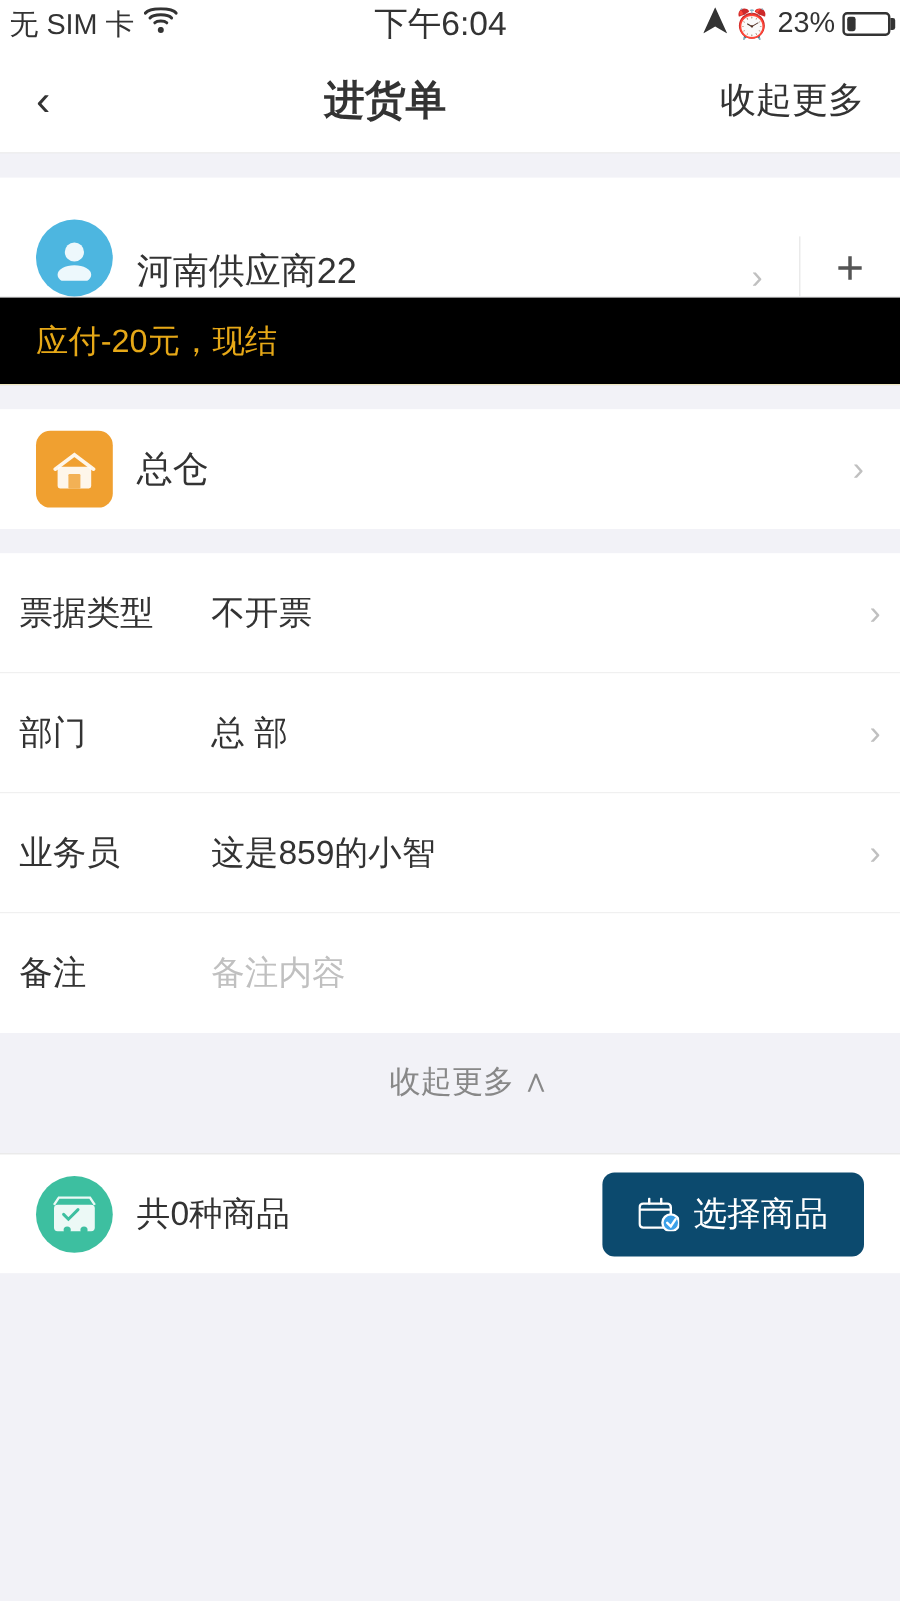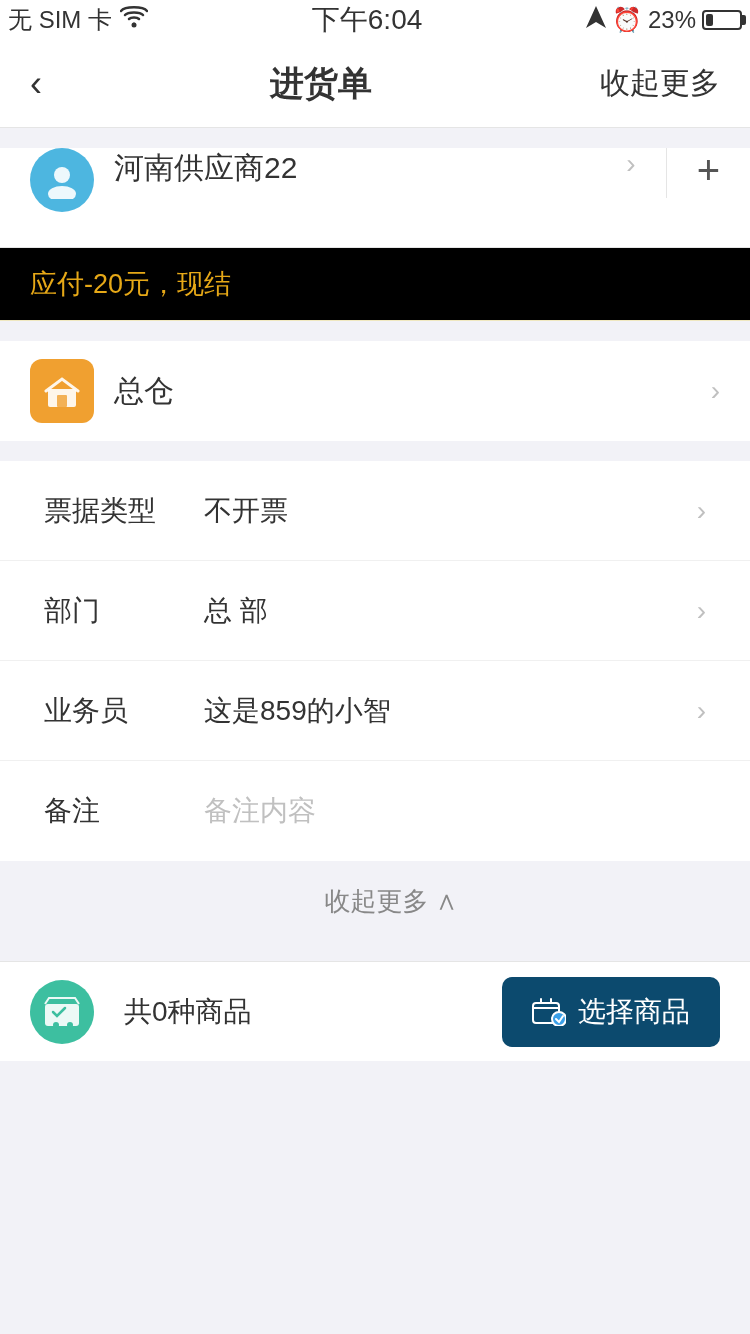--- a/index.html
+++ b/index.html
@@ -51,21 +51,21 @@
     .nav-title { font-size: 34px; font-weight: 600; color: #333; }
     .nav-action { font-size: 30px; color: #333; cursor: pointer; }
 
     
     .section-gap { height: 20px; background: #f2f2f7; }
 
     
     .supplier-row {
       background: #fff;
       display: flex;
-      align-items: flex-start;
+      align-items: flex-end;
       padding: 0 30px;
       height: 100px;
       border-bottom: 1px solid #e5e5e5;
     }
     .supplier-avatar {
       width: 64px; height: 64px; border-radius: 50%; background: #4db6e0;
       display: flex; align-items: center; justify-content: center;
       margin-right: 20px; flex-shrink: 0;
     }
     .supplier-name { flex: 1; font-size: 30px; color: #333; }
@@ -98,21 +98,21 @@
       margin-right: 20px; flex-shrink: 0;
     }
     .warehouse-label { flex: 1; font-size: 30px; color: #333; }
     .row-chevron { color: #c0c0c0; font-size: 28px; }
 
     
     .form-section { background: #fff; }
     .form-row {
       display: flex;
       align-items: center;
-      padding: 0 44px;
+      padding: 0 16px;
       height: 100px;
       border-bottom: 1px solid #f0f0f0;
     }
     .form-row:last-child { border-bottom: none; }
     .form-label { font-size: 28px; color: #333; width: 140px; flex-shrink: 0; }
     .form-value { flex: 1; font-size: 28px; color: #333; padding-left: 20px; }
     .form-value.placeholder { color: #c0c0c0; }
     .form-chevron { color: #c0c0c0; font-size: 28px; }
 
     
@@ -135,21 +135,21 @@
       align-items: center;
       padding: 0 30px;
       height: 100px;
       border-top: 1px solid #e5e5e5;
     }
     .product-icon-wrap {
       width: 64px; height: 64px; border-radius: 50%; background: #3dbfa0;
       display: flex; align-items: center; justify-content: center;
       margin-right: 20px; flex-shrink: 0;
     }
-    .product-count { flex: 1; font-size: 28px; color: #333; margin-left: 10px; }
+    .product-count { flex: 1; font-size: 28px; color: #333; }
     .select-btn {
       background: #0c4a6e;
       color: #fff;
       border: none;
       border-radius: 10px;
       padding: 0 30px;
       height: 70px;
       font-size: 28px;
       display: flex; align-items: center; gap: 12px;
       cursor: pointer;

